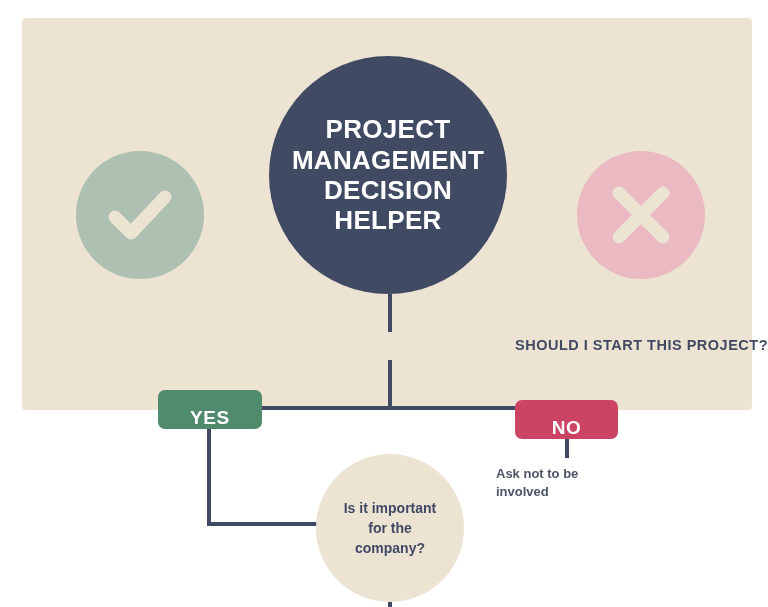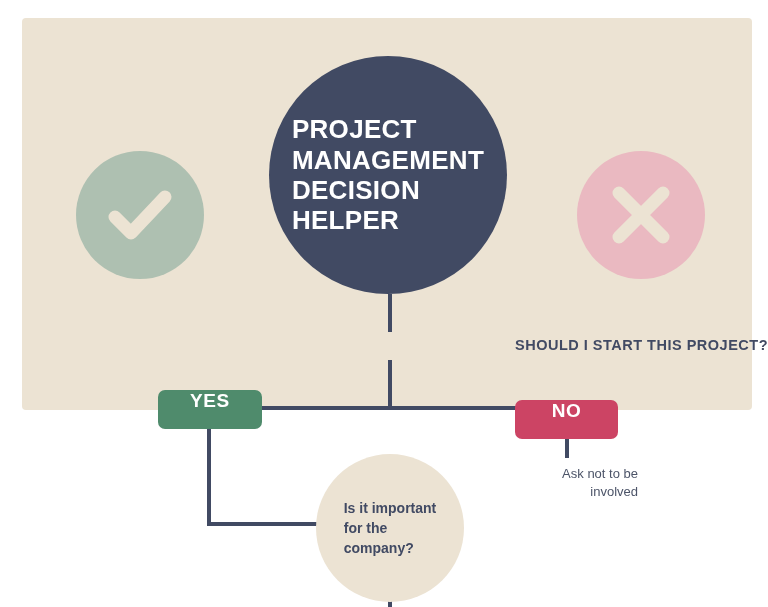--- a/index.html
+++ b/index.html
@@ -51,21 +51,21 @@
     display: flex;
     align-items: center;
     justify-content: center;
   }
   .hero-title {
     color: #ffffff;
     font-weight: bold;
     font-size: 26px;
     line-height: 1.17;
     letter-spacing: 0.3px;
-    text-align: left;
+    text-align: center;
     text-transform: uppercase;
     font-stretch: condensed;
     padding: 0 12px;
     white-space: pre-line;
   }
 
   
   .badge {
     position: absolute;
     width: 128px;
@@ -93,62 +93,63 @@
     font-stretch: condensed;
     text-transform: uppercase;
   }
 
   
   .pill {
     position: absolute;
     height: 39px;
     border-radius: 7px;
     display: flex;
-    align-items: flex-start;
+    align-items: flex-end;
     justify-content: center;
     color: #ffffff;
     font-weight: bold;
     font-size: 19px;
     letter-spacing: 0.6px;
   }
   .pill-yes { left: 158px; top: 390px; width: 104px; background: #4f8b6c; }
   .pill-no  { left: 515px; top: 400px; width: 103px; background: #cc4464; }
 
   
   .note {
     position: absolute;
     left: 496px;
     top: 465px;
     width: 142px;
-    text-align: right;
+    text-align: left;
     color: #4c5468;
     font-size: 13px;
     line-height: 1.38;
     white-space: pre-line;
+    font-weight: bold;
   }
 
   
   .node-circle {
     position: absolute;
     left: 316px;
     top: 454px;
     width: 148px;
     height: 148px;
     border-radius: 50%;
     background: #ece3d3;
     display: flex;
     align-items: center;
     justify-content: center;
   }
   .node-circle-text {
     color: #414a63;
     font-size: 14px;
     font-weight: bold;
     line-height: 1.45;
-    text-align: left;
+    text-align: center;
     white-space: pre-line;
   }
 </style>
 </head>
 <body>
 
 <div id="canvas">
 
   <div class="panel"></div>
 

